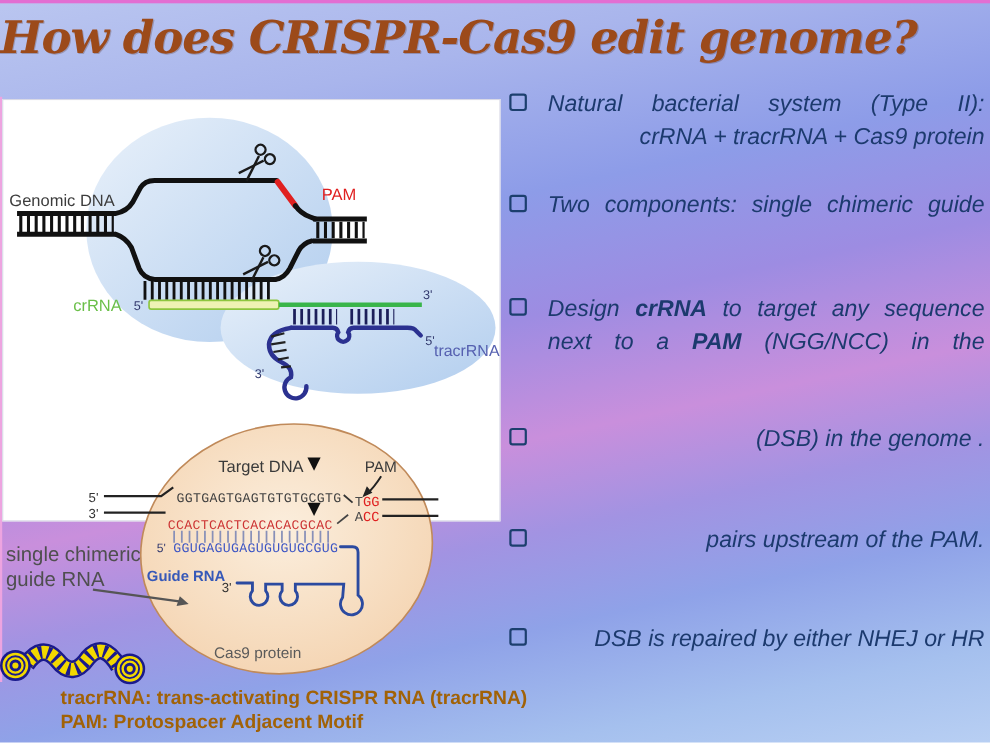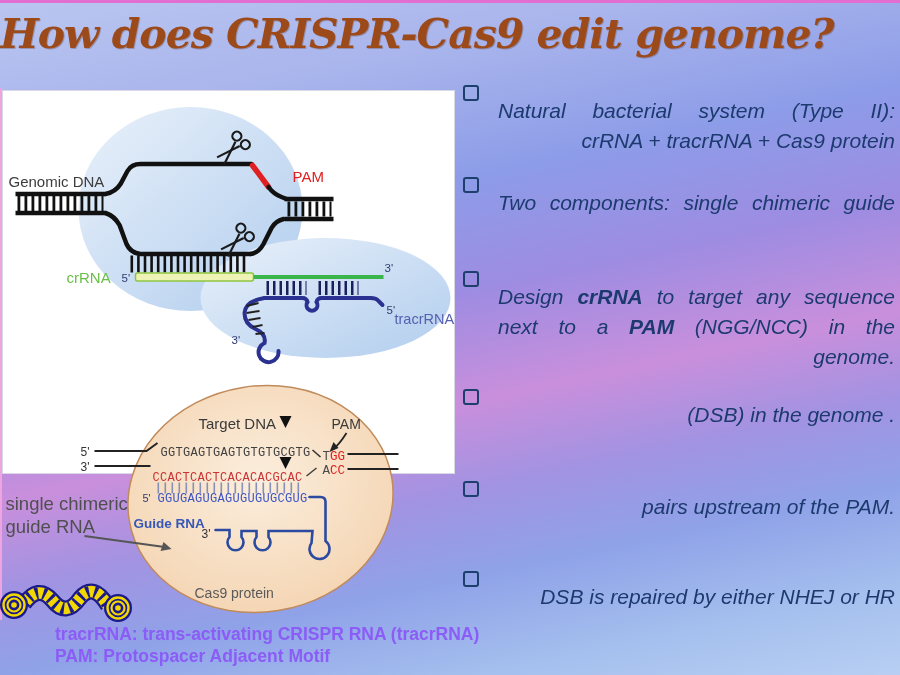--- a/index.html
+++ b/index.html
@@ -20,28 +20,28 @@
     position:absolute;left:2px;top:90px;width:453px;height:384px;
     background:#ffffff;border:1px solid #d9d9e6;box-sizing:border-box;
   }
   .diagram-box svg{display:block;}
   .bullet-item{position:absolute;left:463px;width:432px;display:flex;}
   .bullet-sq{
     flex:none;width:12px;height:12px;margin-top:5px;margin-right:19px;
     border:2.5px solid #1c3f6e;border-radius:3px;background:transparent;
   }
   .btext{
-    width:398px;color:#1c3a6e;font-size:21px;line-height:30px;font-style:italic;margin-top:16px;
+    width:398px;color:#1c3a6e;font-size:21px;line-height:30px;font-style:italic;
   }
   .jline{text-align:justify;text-align-last:justify;}
   .lline{text-align:right;}
   .btext b{font-weight:bold;}
   .caption{
     position:absolute;left:55px;top:623px;
-    font-size:17.5px;font-weight:bold;color:#8b5cf6;line-height:22px;
+    font-size:17.5px;font-weight:bold;color:#a16207;line-height:22px;
   }
   .helix-decor{position:absolute;left:0;top:581px;}
   text{user-select:none;}
 </style>
 </head>
 <body>
 
 <div class="top-rule"></div>
 <div class="left-rule"></div>
 
@@ -179,21 +179,20 @@
   <span class="bullet-sq"></span>
   <div class="btext">
     <div class="jline"><span>Two components: single chimeric guide</span></div>
   </div>
 </div>
 <div class="bullet-item" style="top:266px">
   <span class="bullet-sq"></span>
   <div class="btext">
     <div class="jline"><span>Design </span><b>crRNA</b><span> to target any sequence</span></div>
     <div class="jline"><span>next to a </span><b>PAM</b><span> (NGG/NCC) in the</span></div>
-    <div class="lline"><span>genome.</span></div>
   </div>
 </div>
 <div class="bullet-item" style="top:384px">
   <span class="bullet-sq"></span>
   <div class="btext">
     <div class="lline"><span>(DSB) in the genome .</span></div>
   </div>
 </div>
 <div class="bullet-item" style="top:476px">
   <span class="bullet-sq"></span>

